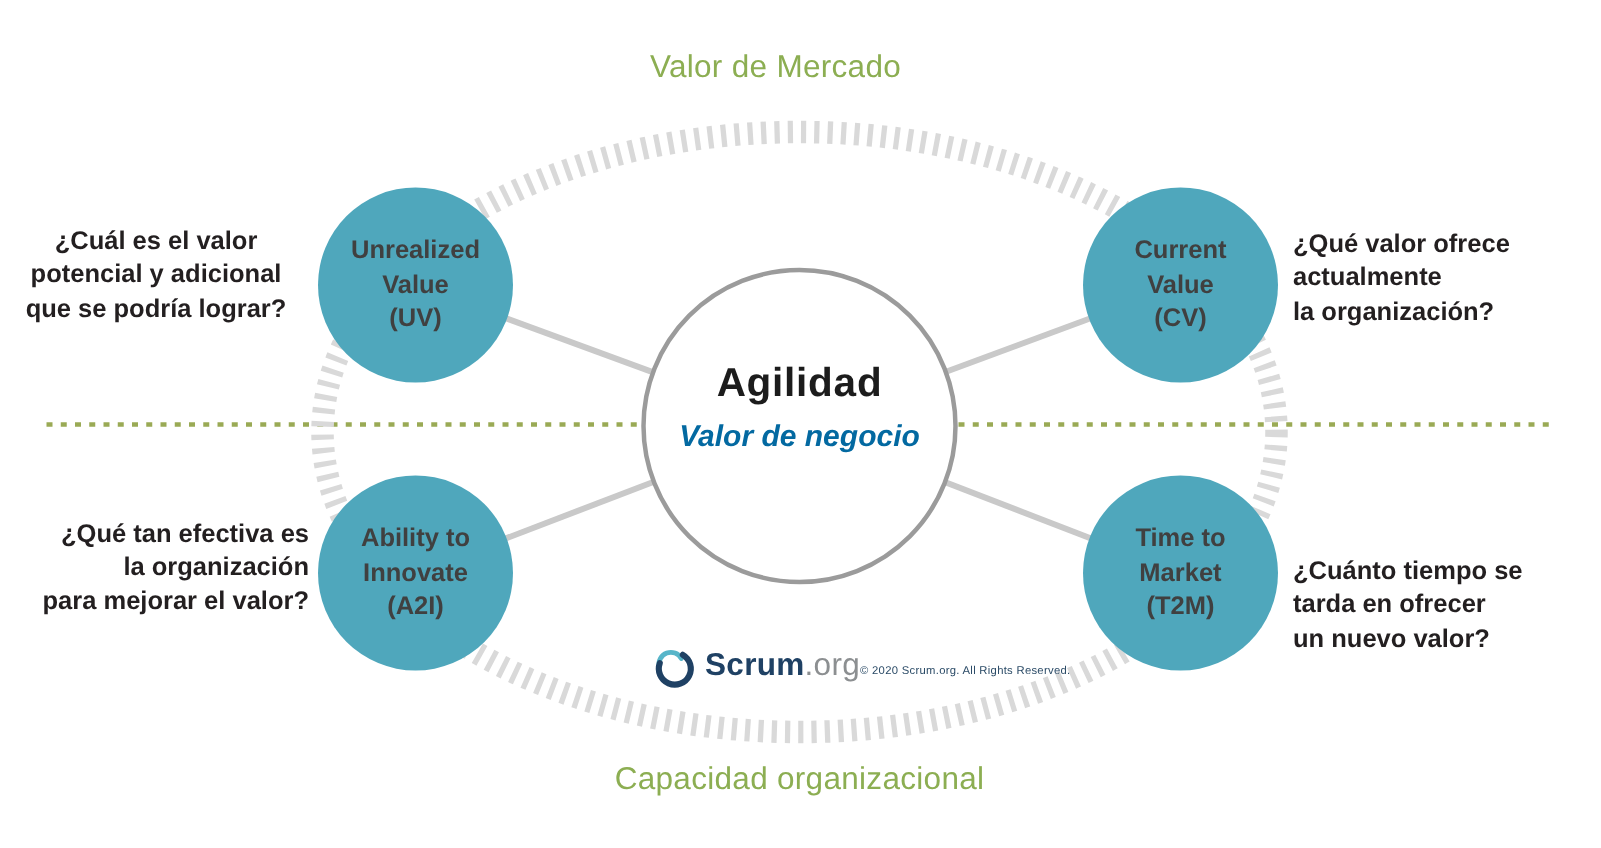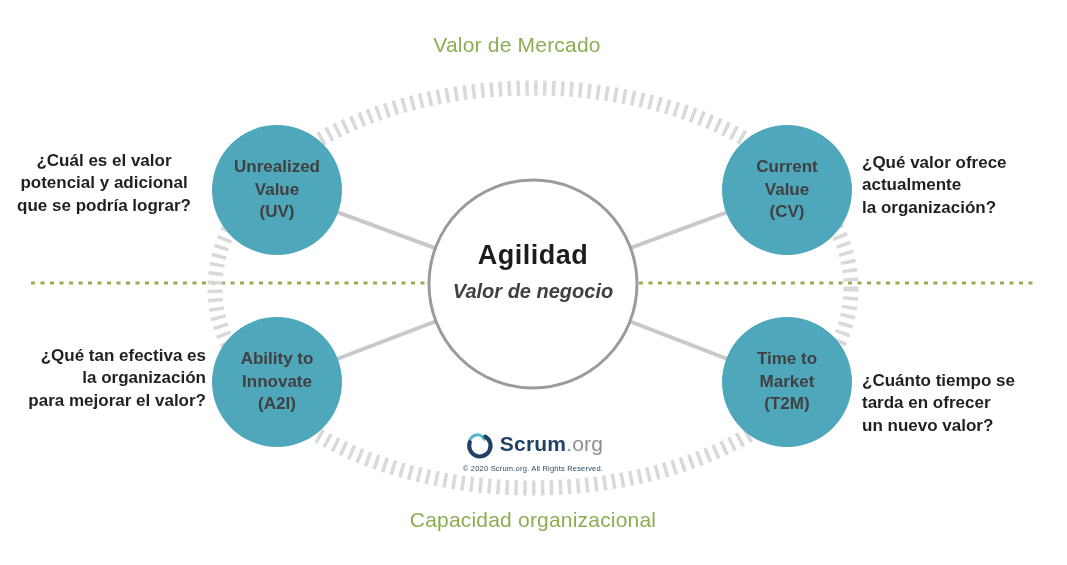--- a/index.html
+++ b/index.html
@@ -24,21 +24,21 @@
   .label-bottom{left:533px;top:508px;}
   .center-text{
     position:absolute;left:433px;top:240px;width:200px;
     text-align:center;color:#1c1c1c;
   }
   .center-text .title{
     font-size:27px;font-weight:700;letter-spacing:.5px;
     font-family:"Liberation Sans", sans-serif;
   }
   .center-text .subtitle{
-    margin-top:9px;font-size:20px;font-style:italic;font-weight:600;color:#404040;
+    margin-top:9px;font-size:20px;font-style:italic;font-weight:600;color:#0369a1;
   }
   .node{
     position:absolute;width:130px;height:130px;border-radius:50%;
     background:#4FA7BC;display:flex;align-items:center;justify-content:center;
     text-align:center;color:#404040;font-size:17px;font-weight:700;
     line-height:1.32;white-space:pre-line;
   }
   .node-uv{left:212px;top:125px;}
   .node-cv{left:722px;top:125px;}
   .node-a2i{left:212px;top:317px;}
@@ -47,21 +47,21 @@
     position:absolute;width:204px;
     color:#231f20;font-size:17px;font-weight:600;line-height:1.32;
     white-space:pre-line;
   }
   .q-uv{left:2px;top:150px;text-align:center;}
   .q-a2i{left:2px;top:345px;text-align:right;}
   .q-cv{left:862px;top:152px;text-align:left;}
   .q-t2m{left:862px;top:370px;text-align:left;}
   .footer{
     position:absolute;left:433px;top:428px;width:200px;
-    display:flex;flex-direction:column;align-items:center;
+    display:flex;flex-direction:row;align-items:center;
   }
   .brand-row{display:flex;align-items:center;gap:5px;}
   .brand-row .word{font-size:21px;letter-spacing:.2px;}
   .brand-row .word .b{font-weight:700;color:#1F4164;}
   .brand-row .word .s{font-weight:400;color:#8C8F91;}
   .copyright{
     margin-top:4px;font-size:7.5px;color:#2A4A66;letter-spacing:.2px;
     white-space:nowrap;
   }
 </style>

